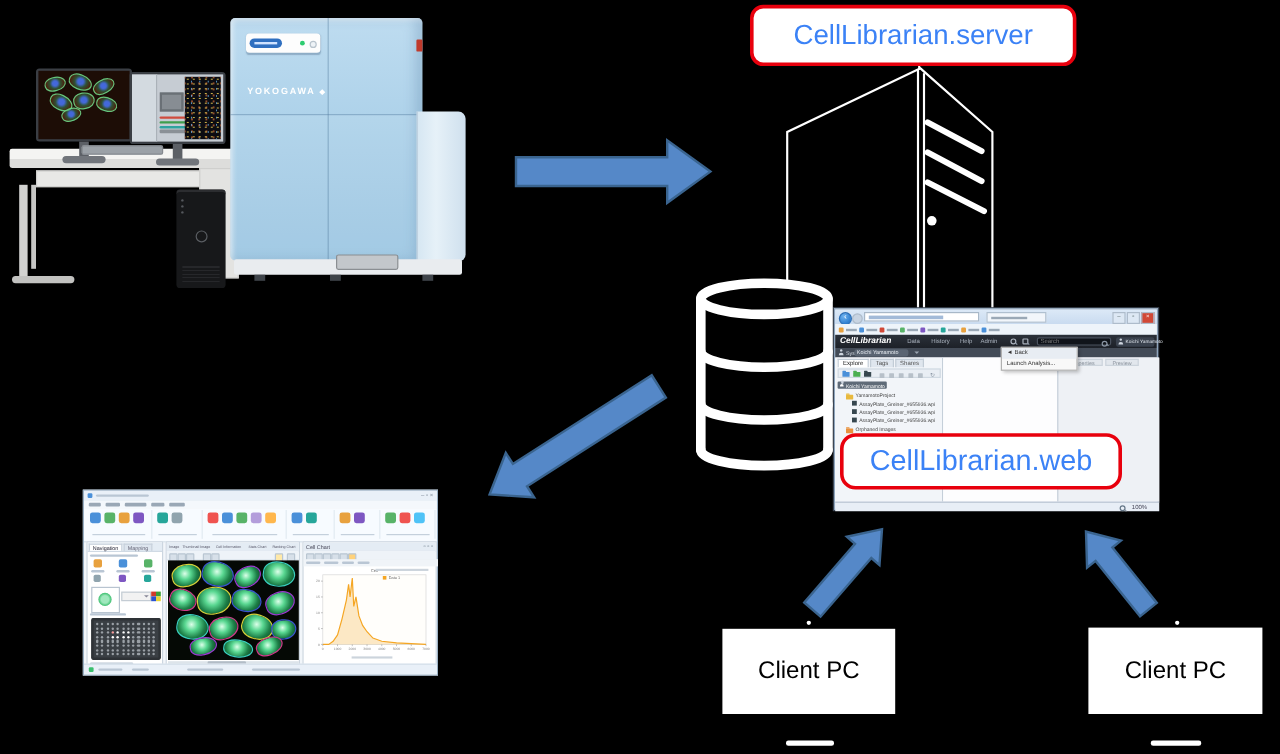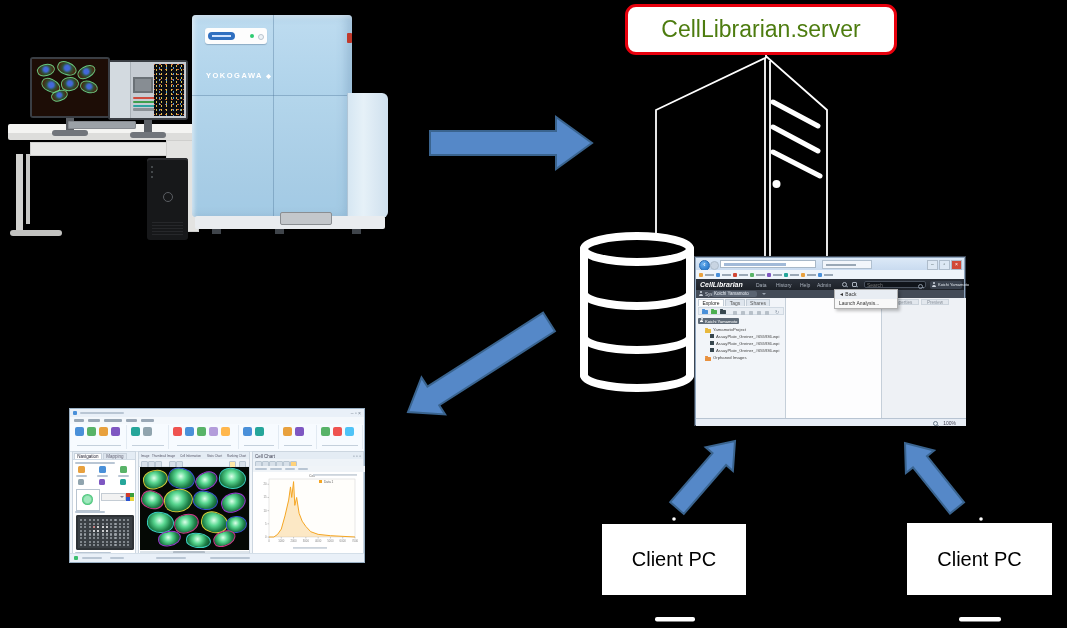--- a/index.html
+++ b/index.html
@@ -4,21 +4,21 @@
 <style>
   :root{
     --red:#e8000d; --arrow:#5588c8; --arrowline:#3a648f;
   }
   html,body{margin:0;padding:0;background:#000;}
   #stage{position:relative;width:1067px;height:628px;background:#000;overflow:hidden;
          font-family:"Liberation Sans", sans-serif;}
   .abs{position:absolute;}
   
   .rlabel{position:absolute;background:#fff;border:3px solid var(--red);border-radius:11px;
-          color:#4d7c0f;display:flex;align-items:center;justify-content:center;}
+          color:#3b82f6;display:flex;align-items:center;justify-content:center;}
   
   .client-box{position:absolute;background:#fff;color:#000;display:flex;align-items:center;
               justify-content:center;font-size:20px;}
   
   #photo{position:absolute;left:0;top:8px;width:410px;height:232px;}
   .machine{position:absolute;left:192px;top:7px;width:160px;height:202px;border-radius:4px;
            background:linear-gradient(180deg,#bedcf0 0%,#a9cfe8 55%,#9cc6e2 100%);
            box-shadow:inset -6px 0 10px rgba(70,110,150,.25), inset 2px 2px 4px rgba(255,255,255,.6);}
   .machine .vseam{position:absolute;left:81px;top:0;width:1px;height:202px;background:rgba(80,120,155,.40);}
   .machine .hseam{position:absolute;left:0;top:80px;width:160px;height:1px;background:rgba(80,120,155,.40);}
@@ -674,16 +674,17 @@
     <div class="astatus">
       <span class="abs" style="left:4px;top:2px;width:4px;height:4px;background:#3bbf6e;border-radius:1px"></span>
       <span class="blur" style="left:12px;top:3px;width:20px"></span>
       <span class="blur" style="left:40px;top:3px;width:14px"></span>
       <span class="blur" style="left:86px;top:3px;width:30px"></span>
       <span class="blur" style="left:140px;top:3px;width:40px"></span>
     </div>
   </div>
 
   <div class="rlabel" style="left:625px;top:4px;width:266px;height:45px;font-size:23px">CellLibrarian.server</div>
+  <div class="rlabel" style="left:700px;top:361px;width:229px;height:41px;font-size:24px;border-radius:13px;z-index:6">CellLibrarian.web</div>
 
   <div class="client-box" style="left:602px;top:524px;width:144px;height:71px">Client PC</div>
   <div class="client-box" style="left:907px;top:523px;width:145px;height:72px">Client PC</div>
 </div>
 
 </body></html>

